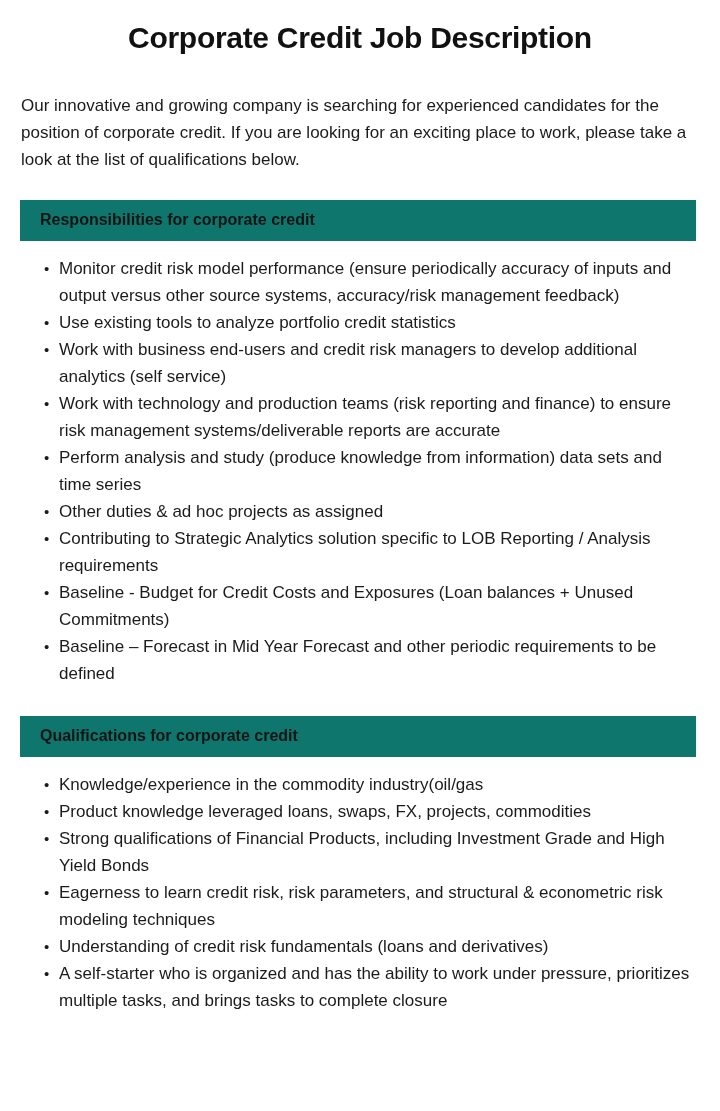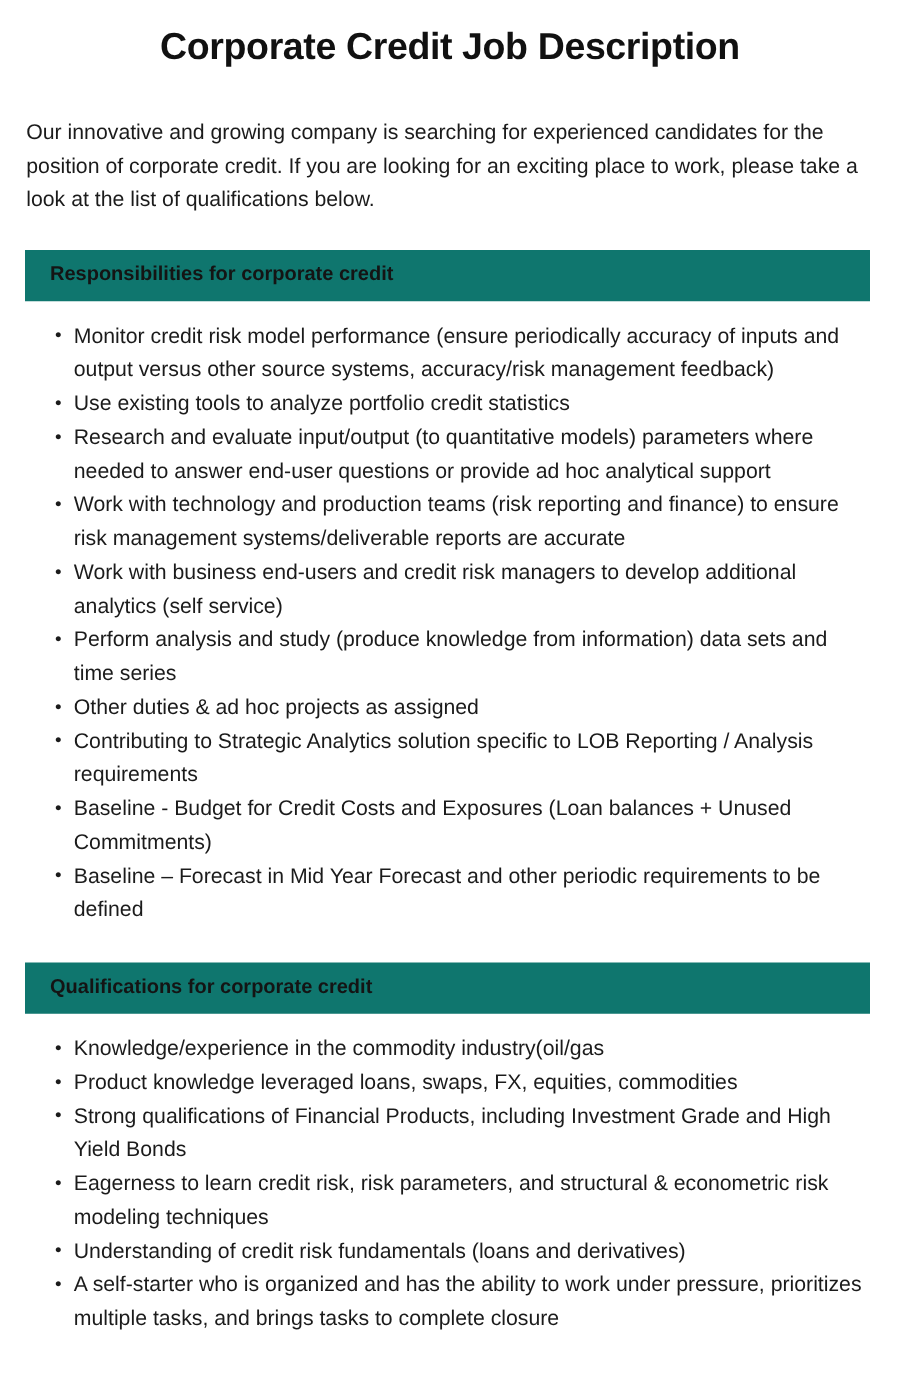--- a/index.html
+++ b/index.html
@@ -98,40 +98,39 @@
   <p class="intro">Our innovative and growing company is searching for experienced candidates for the position of corporate credit. If you are looking for an exciting place to work, please take a look at the list of qualifications below.</p>
 
   <div class="section">
     <div class="section-band">
       <div class="section-band-title">Responsibilities for corporate credit</div>
     </div>
     <div class="section-body">
       <ul class="bullets">
         <li>Monitor credit risk model performance (ensure periodically accuracy of inputs and output versus other source systems, accuracy/risk management feedback)</li>
         <li>Use existing tools to analyze portfolio credit statistics</li>
-        <li>Research and evaluate input/output (to quantitative models) parameters where needed to answer end-user questions or provide ad hoc analytical support</li>
+        <li>Work with business end-users and credit risk managers to develop additional analytics (self service)</li>
         <li>Work with technology and production teams (risk reporting and finance) to ensure risk management systems/deliverable reports are accurate</li>
-        <li>Work with business end-users and credit risk managers to develop additional analytics (self service)</li>
         <li>Perform analysis and study (produce knowledge from information) data sets and time series</li>
         <li>Other duties &amp; ad hoc projects as assigned</li>
         <li>Contributing to Strategic Analytics solution specific to LOB Reporting / Analysis requirements</li>
         <li>Baseline - Budget for Credit Costs and Exposures (Loan balances + Unused Commitments)</li>
         <li>Baseline – Forecast in Mid Year Forecast and other periodic requirements to be defined</li>
       </ul>
     </div>
   </div>
 
   <div class="section">
     <div class="section-band">
       <div class="section-band-title">Qualifications for corporate credit</div>
     </div>
     <div class="section-body">
       <ul class="bullets">
         <li>Knowledge/experience in the commodity industry(oil/gas</li>
-        <li>Product knowledge leveraged loans, swaps, FX, equities, commodities</li>
+        <li>Product knowledge leveraged loans, swaps, FX, projects, commodities</li>
         <li>Strong qualifications of Financial Products, including Investment Grade and High Yield Bonds</li>
         <li>Eagerness to learn credit risk, risk parameters, and structural &amp; econometric risk modeling techniques</li>
         <li>Understanding of credit risk fundamentals (loans and derivatives)</li>
         <li>A self-starter who is organized and has the ability to work under pressure, prioritizes multiple tasks, and brings tasks to complete closure</li>
       </ul>
     </div>
   </div>
 
   <div class="doc-footer-space"></div>
 

